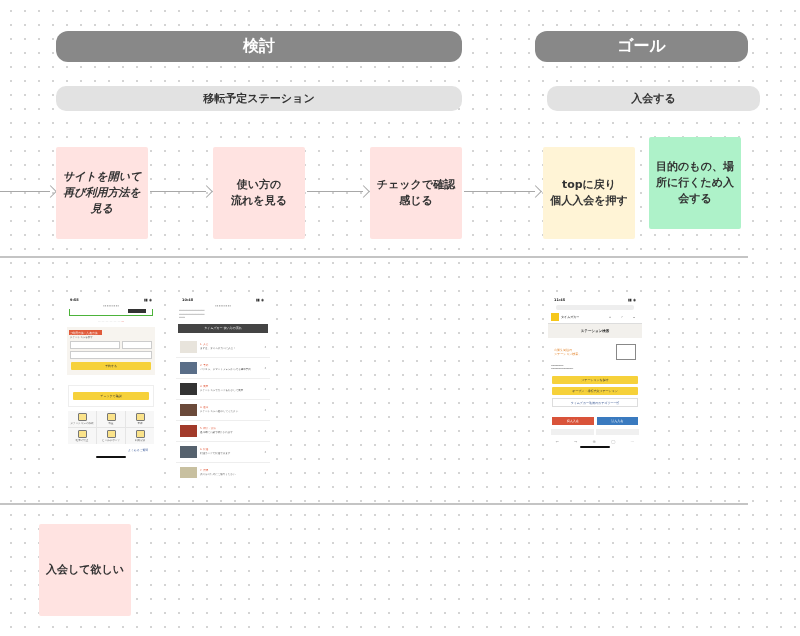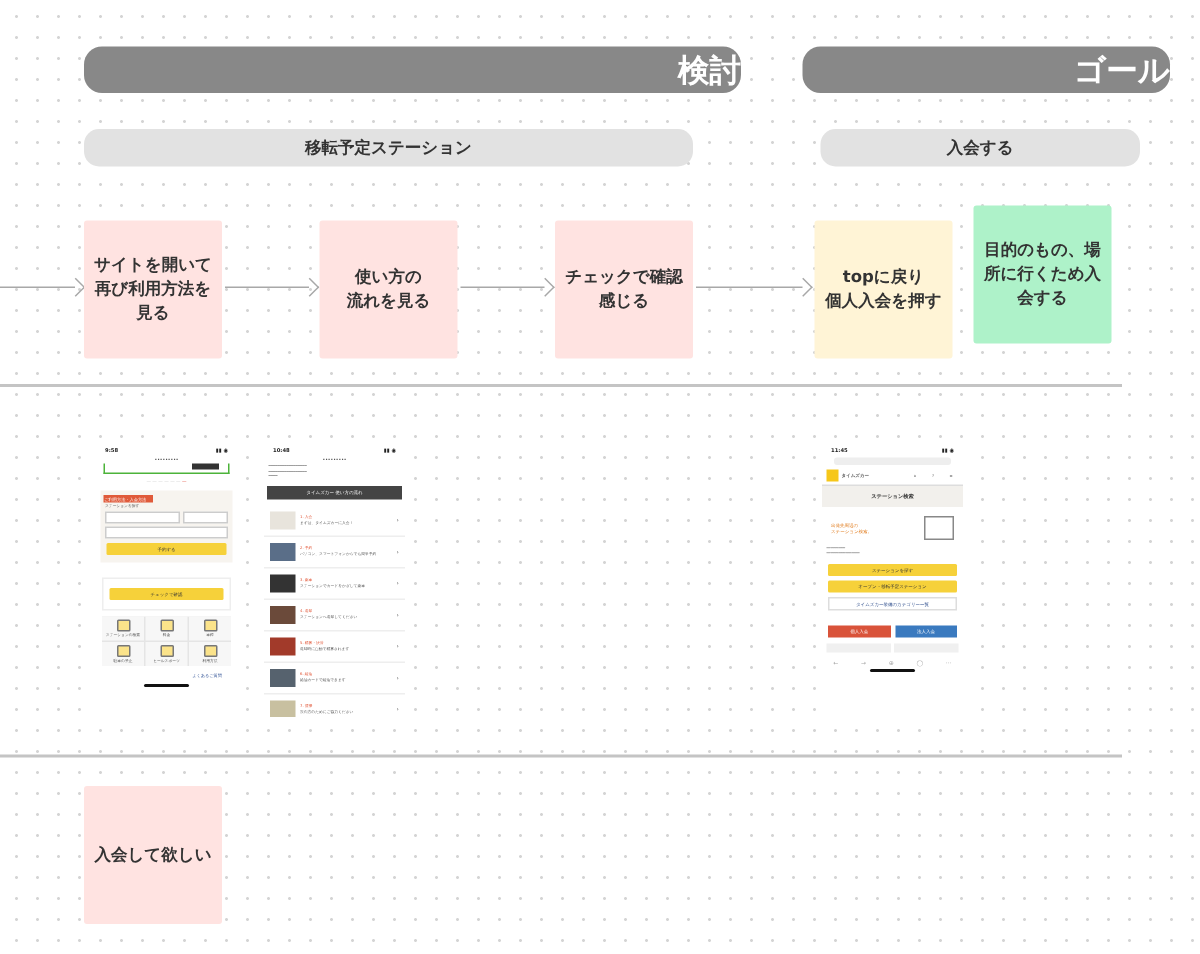--- a/index.html
+++ b/index.html
@@ -7,22 +7,22 @@
     width: 800px; height: 636px; position: relative; overflow: hidden;
     background-color: #ffffff;
     background-image: radial-gradient(circle, #d4d4d4 0.8px, transparent 1.1px);
     background-size: 14px 14px;
     background-position: 4px 4px;
     font-family: "DejaVu Sans", "Liberation Sans", sans-serif;
     color: #333;
   }
   .phase {
     position: absolute; height: 31px; border-radius: 12px;
-    background: #888888; color: #fff; font-weight: bold; font-size: 21px;
-    display: flex; align-items: center; justify-content: flex-end; padding-left: 32px;
+    background: #888888; color: #fff; font-weight: bold; font-size: 16px;
+    display: flex; align-items: center; justify-content: center;
   }
   .subphase {
     position: absolute; height: 25px; border-radius: 10px;
     background: #e2e2e2; color: #333; font-weight: bold; font-size: 11px;
     display: flex; align-items: center; justify-content: center;
   }
   .sticky {
     position: absolute; width: 92px; height: 92px; border-radius: 2px;
     display: flex; align-items: center; justify-content: center; text-align: center;
     font-size: 11px; font-weight: bold; line-height: 16px; color: #333;
@@ -69,21 +69,21 @@
   <span>移転予定ステーション</span>
 </div>
 <div class="subphase" style="left:547px; top:86px; width:213px;">
   <span>入会する</span>
 </div>
 
 <div class="arrow" style="left:0; top:186px; width:56px;">
     <div class="line"></div>
     <div class="head"></div>
   </div>
-<div class="sticky pink" style="left:56px; top:147px;">サイトを開いて
+<div class="sticky pink" style="left:56px; top:147px;font-style:italic;">サイトを開いて
 再び利用方法を
 見る</div>
 <div class="arrow" style="left:150px; top:186px; width:62px;">
     <div class="line"></div>
     <div class="head"></div>
   </div>
 <div class="sticky pink" style="left:213px; top:147px;">使い方の
 流れを見る</div>
 <div class="arrow" style="left:307px; top:186px; width:62px;">
     <div class="line"></div>
@@ -258,13 +258,13 @@
       <span>→</span>
       <span>⊕</span>
       <span>◯</span>
       <span>···</span>
   </div>
   <div class="home-ind" style="margin-top:2px;"></div>
 </div>
 
 <div class="hr" style="top:503px;"></div>
 
-<div class="sticky pink" style="left:56px; top:524px;">入会して欲しい</div>
+<div class="sticky pink" style="left:39px; top:524px;">入会して欲しい</div>
 
 </body></html>

